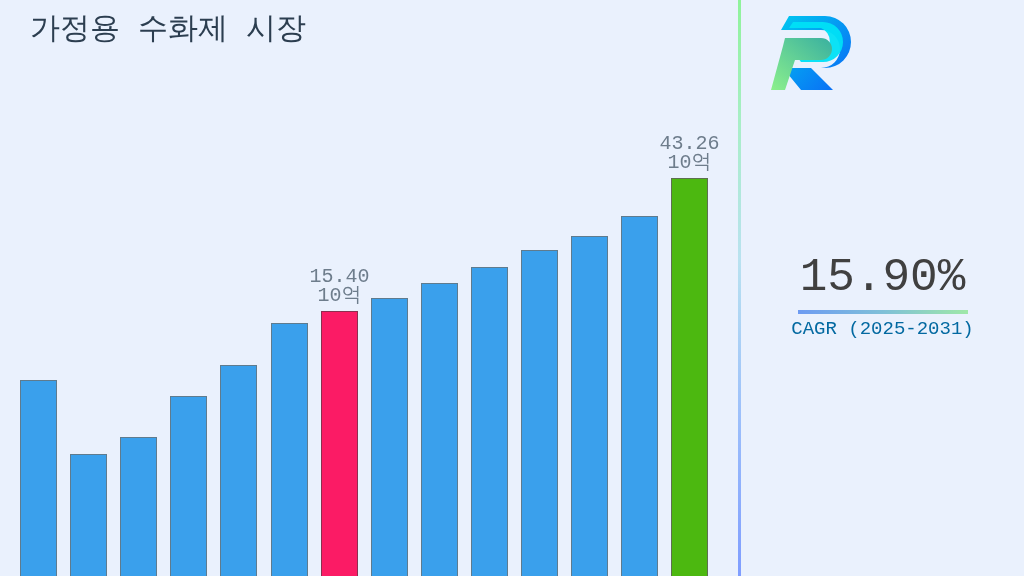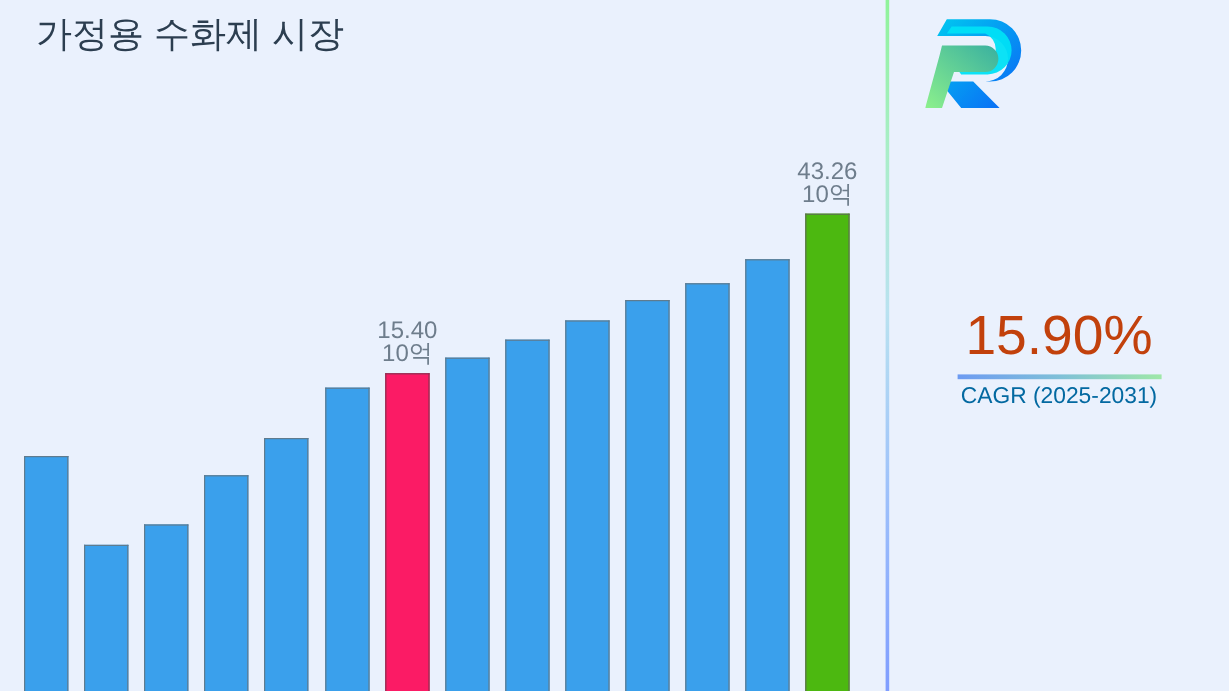--- a/index.html
+++ b/index.html
@@ -4,21 +4,21 @@
 <title>Market Chart</title>
 <style>
   html,body{margin:0;padding:0;}
   body{
     width:1024px;height:576px;
     background:#eaf1fd;
     font-family:"Liberation Sans","DejaVu Sans",sans-serif;
     overflow:hidden;
     position:relative;
   }
-  #page{position:relative;width:860px;height:576px;}
+  #page{position:relative;width:860px;height:576px;font-family:Liberation Mono, monospace;}
 
   
   #chart-panel{position:absolute;left:0;top:0;width:738px;height:576px;}
 
   #chart-title{
     position:absolute;left:30px;top:8px;
     font-size:30px;font-weight:400;color:#2c3e50;
     letter-spacing:0px;white-space:nowrap;
   }
 
@@ -64,21 +64,21 @@
     margin-left:12px;
     font-size:31px;line-height:32px;
     font-weight:700;color:#17203f;
     letter-spacing:-0.5px;
   }
 
   #cagr-block{
     position:absolute;left:0;top:252px;width:283px;text-align:center;
   }
   #cagr-value{
-    font-size:46px;color:#c2410c;font-weight:400;letter-spacing:0px;
+    font-size:46px;color:#404040;font-weight:400;letter-spacing:0px;
   }
   #cagr-rule{
     width:170px;height:4px;margin:6px auto 4px auto;
     background:linear-gradient(to right,#6d9bf2 0%,#7fc0d8 50%,#9fe8a8 100%);
   }
   #cagr-caption{
     font-size:19px;color:#0369a1;letter-spacing:0px;
   }
 </style>
 </head>

